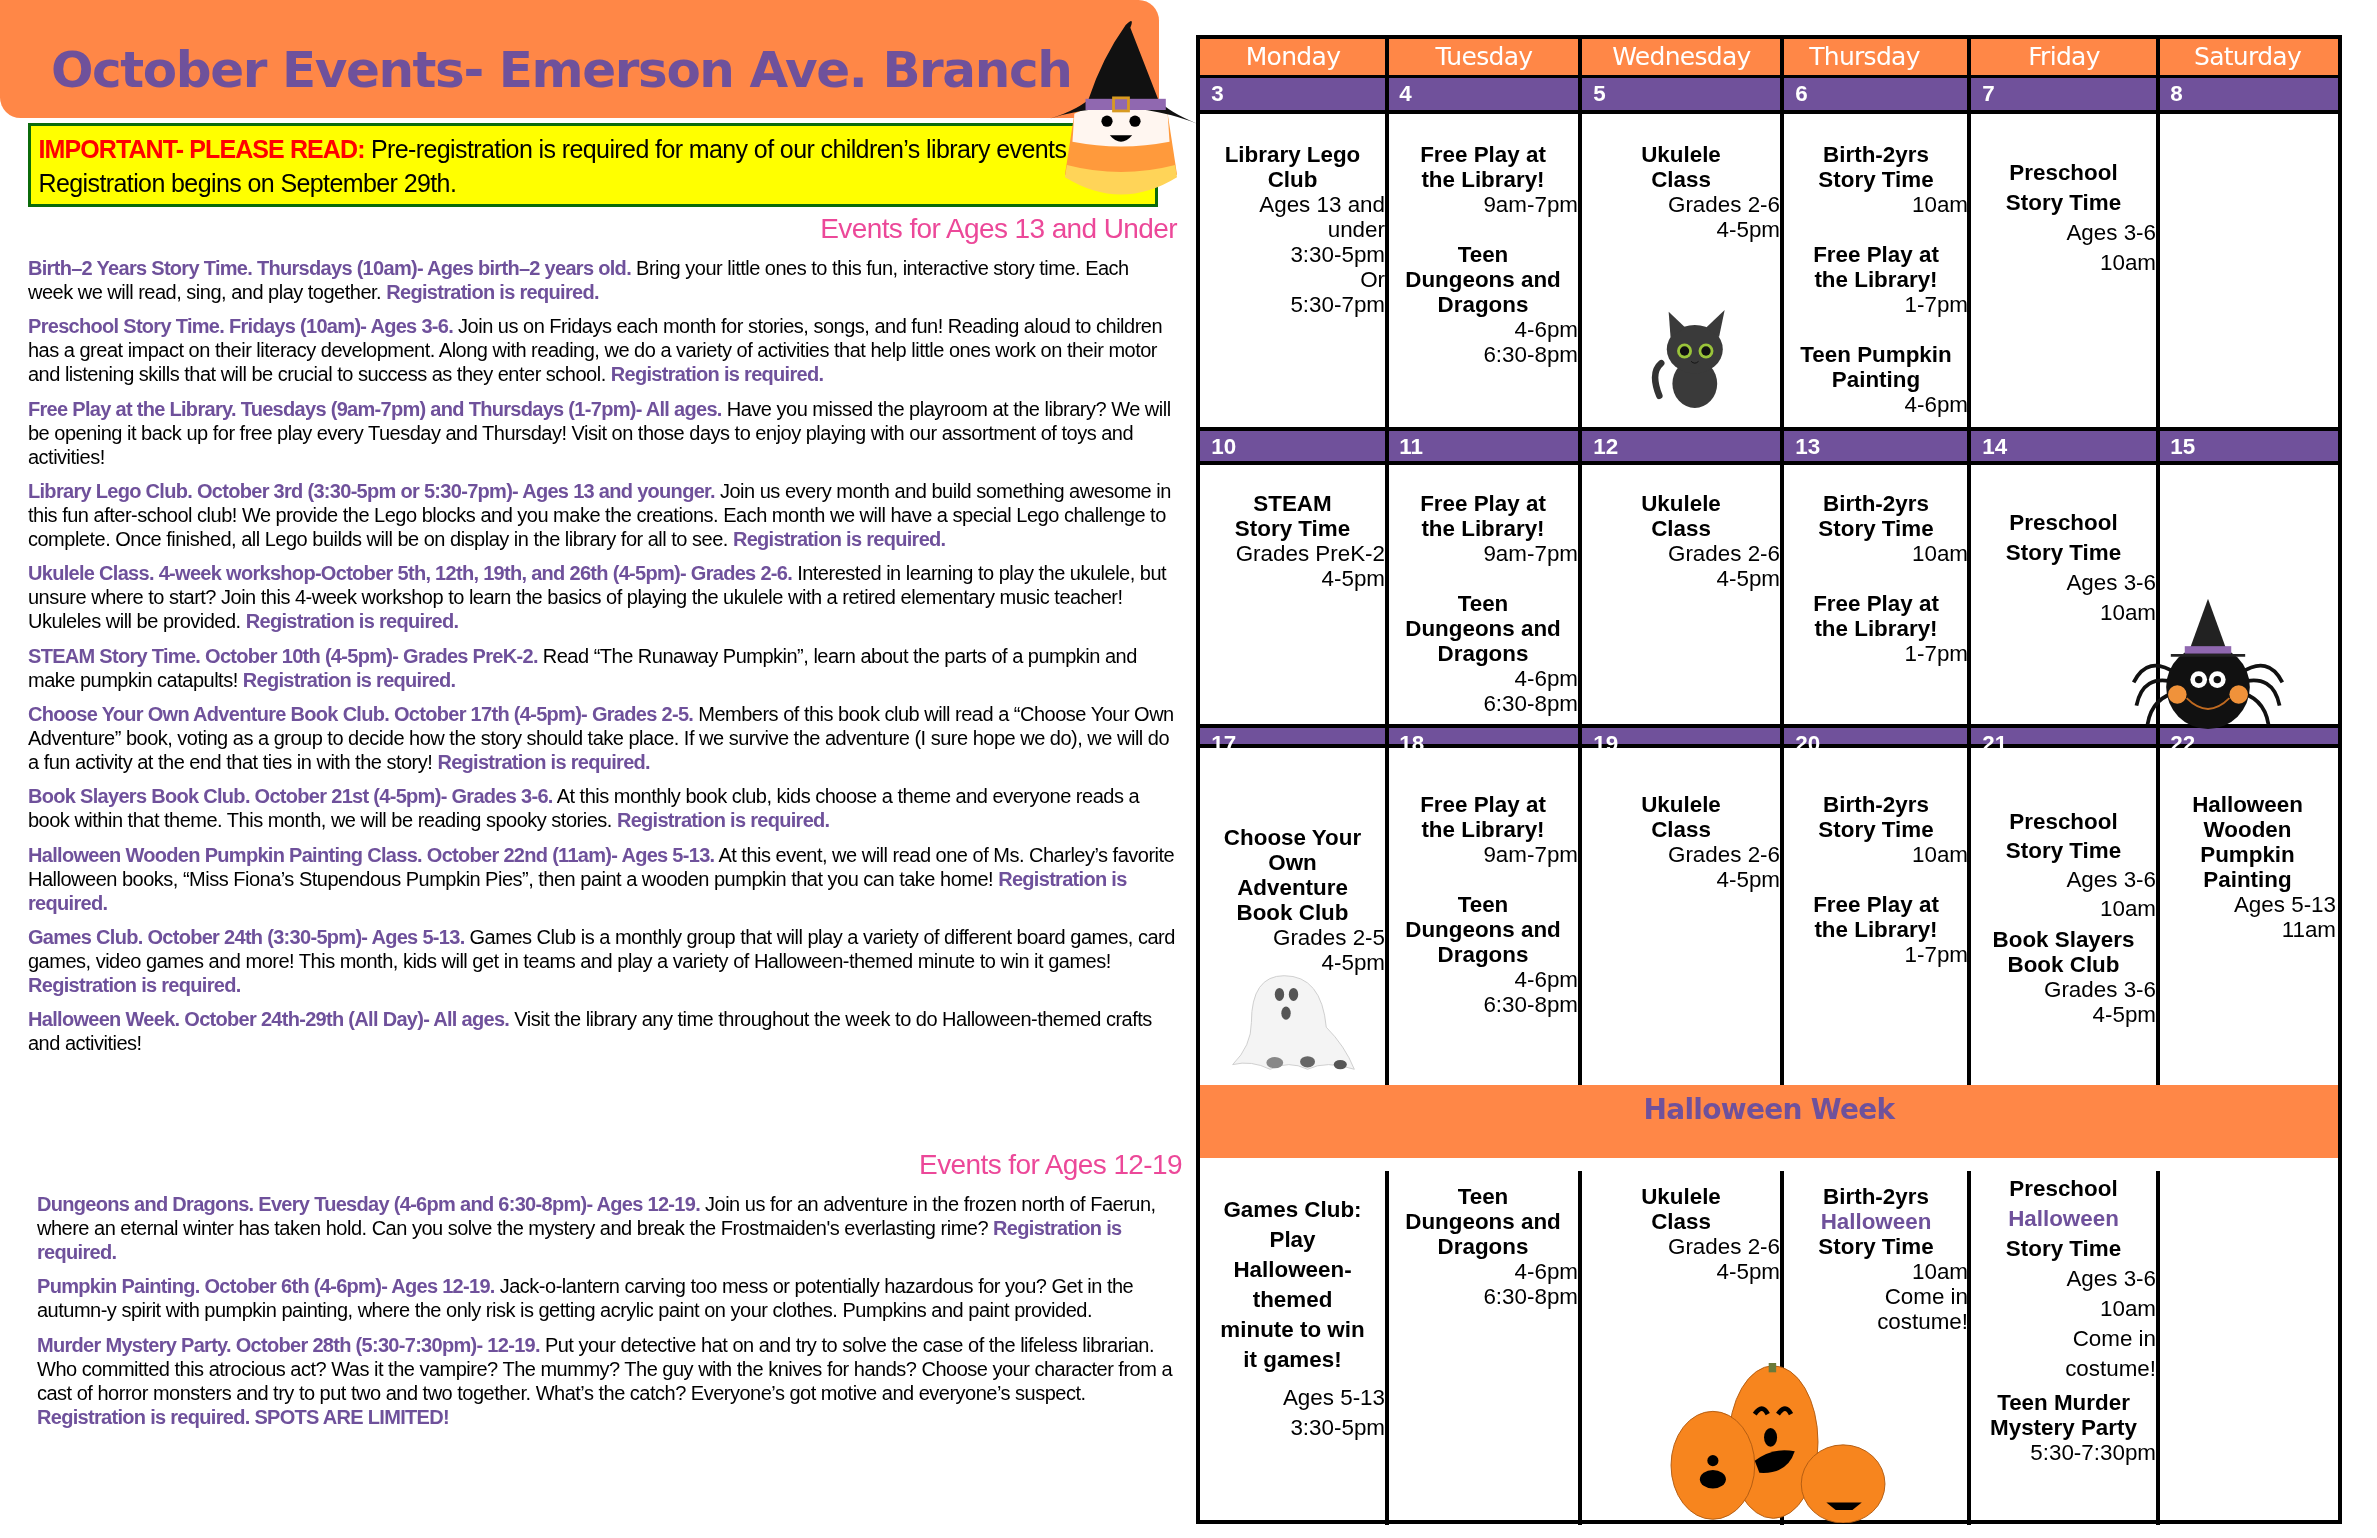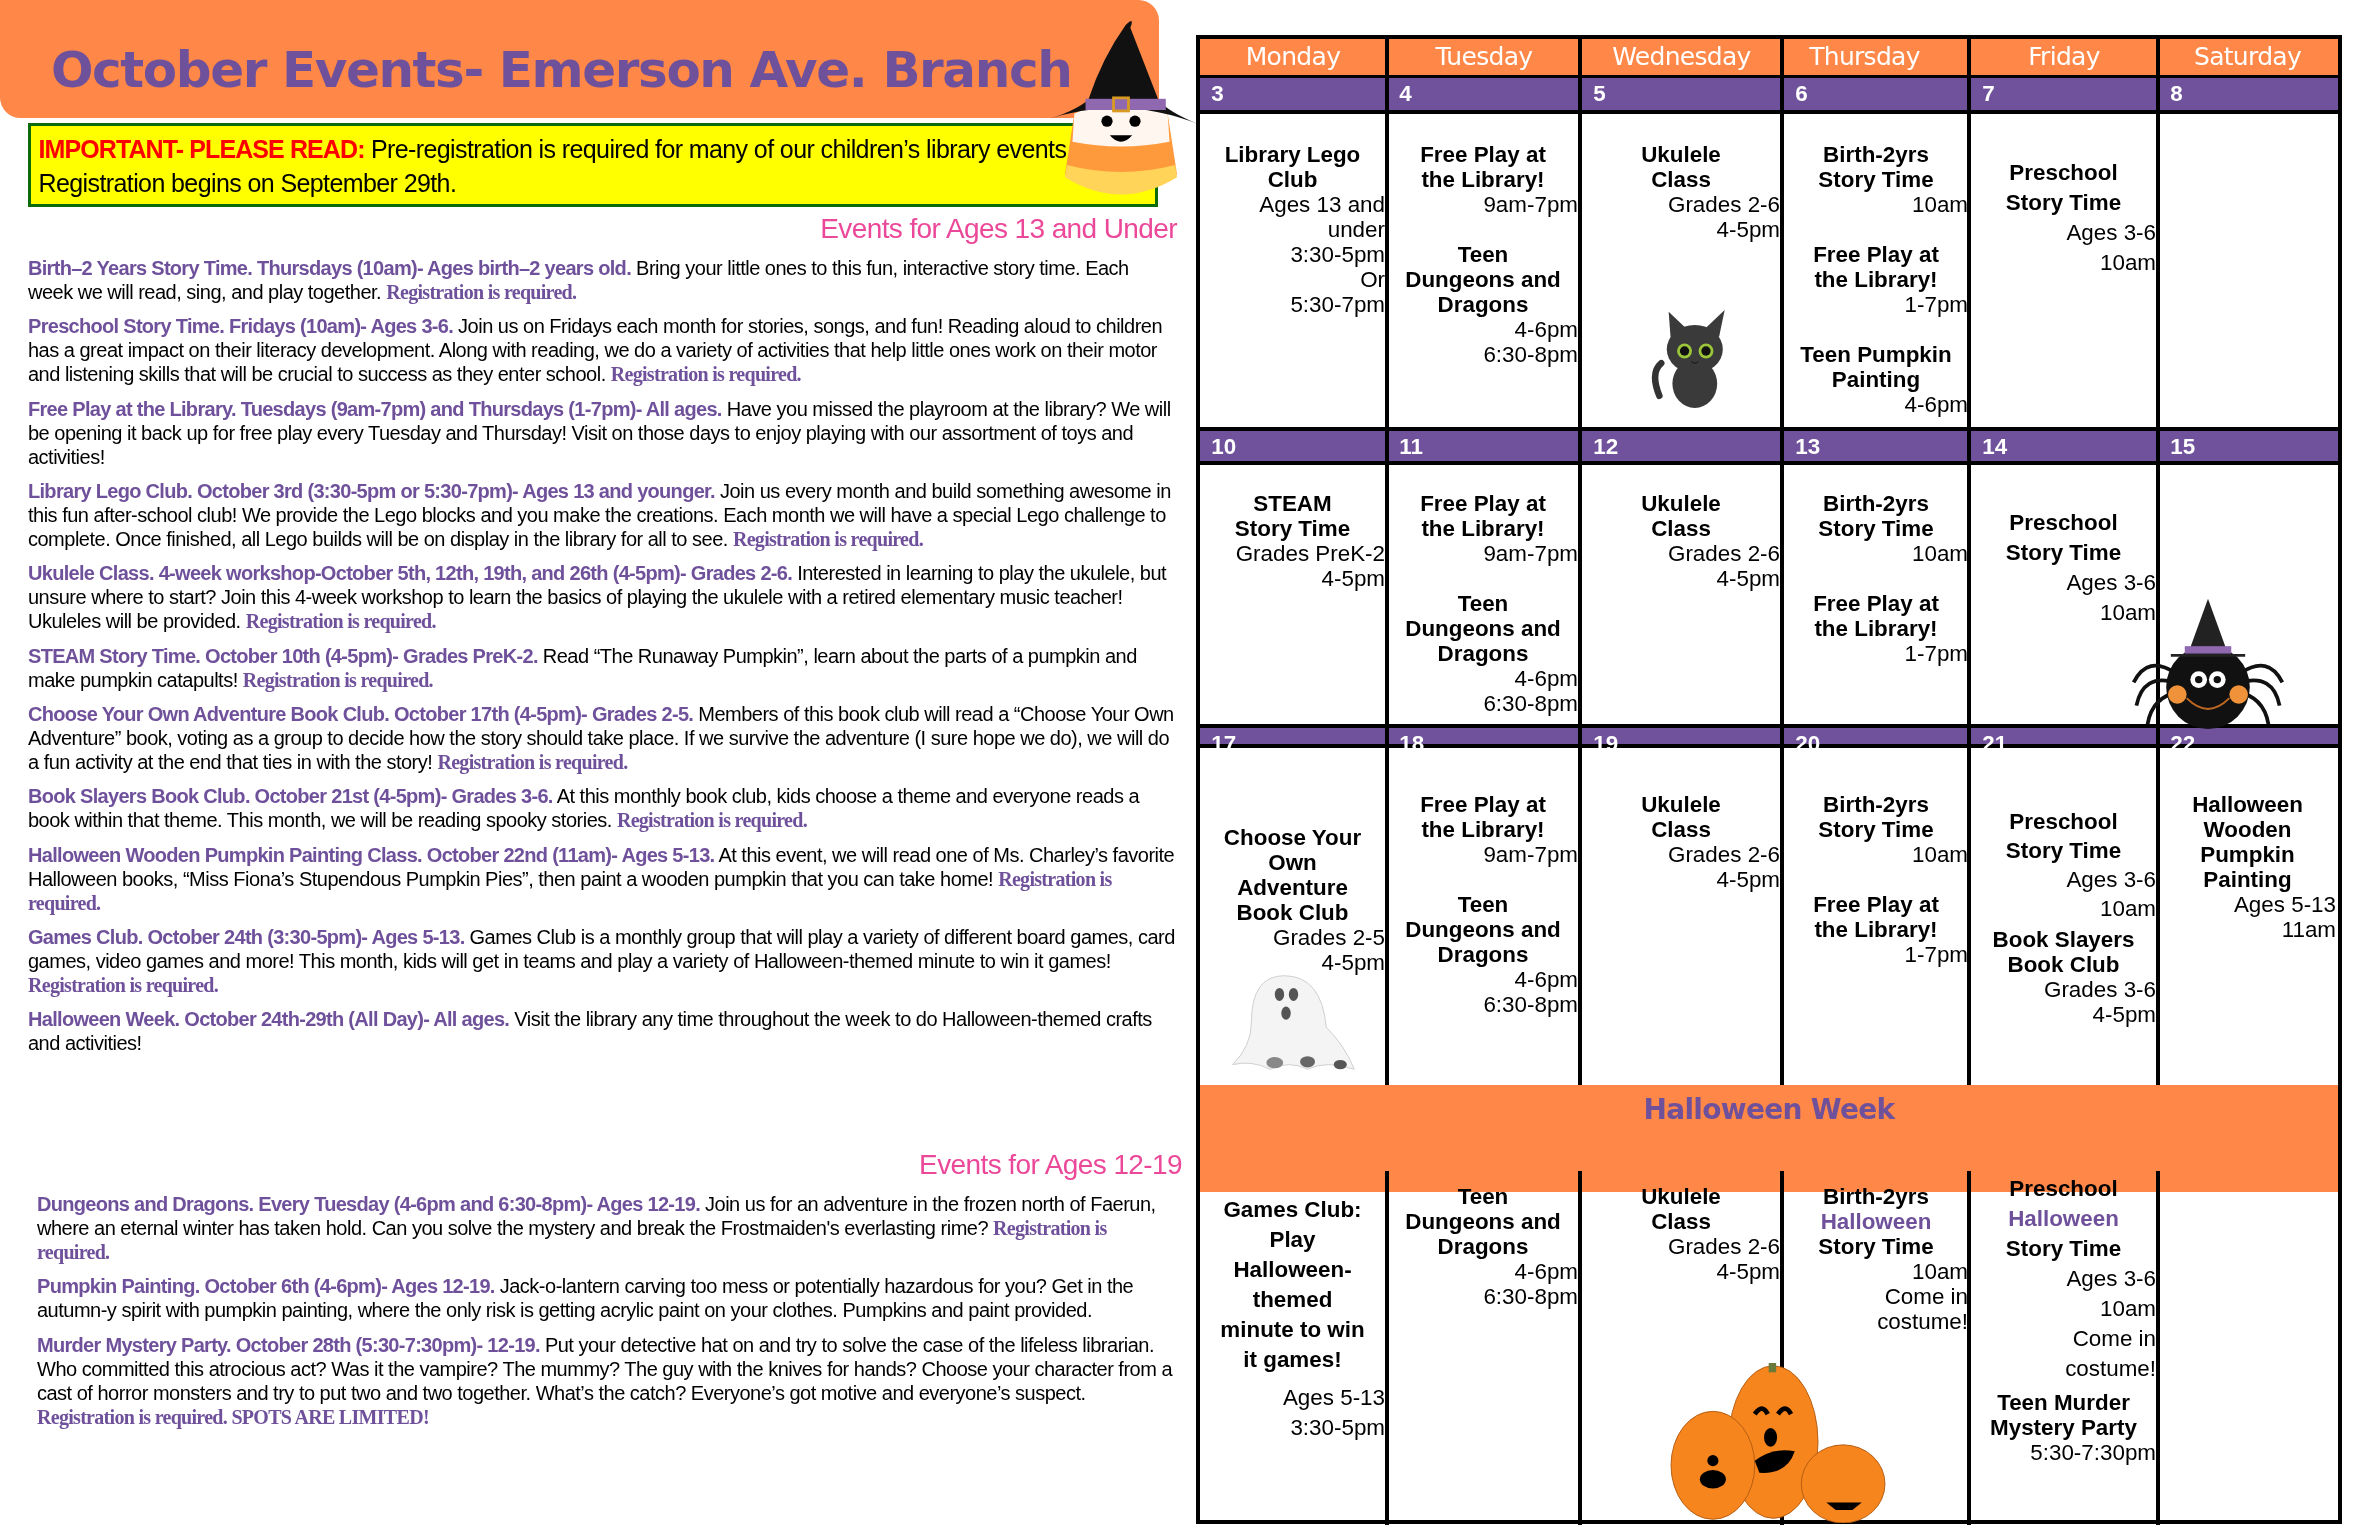--- a/index.html
+++ b/index.html
@@ -11,36 +11,36 @@
 
   .notice { position: absolute; left: 28px; top: 123px; width: 1130px; height: 84px; background: #FFFF00; border: 3.7px solid #0B6B0B; padding: 5.6px 7.5px; font-size: 25px; line-height: 34px; letter-spacing: -0.6px; }
   .notice .imp { color: #FF0000; font-weight: bold; letter-spacing: -0.9px; }
 
   .candy { position: absolute; left: 1037px; top: 11.2px; width: 168px; height: 198px; }
 
   .left-col { position: absolute; left: 28px; top: 213px; width: 1149px; }
   .sec-head { text-align: right; color: #ec4899; font-size: 28px; font-weight: normal; letter-spacing: -0.6px; margin-bottom: 11.2px; }
   .evt { font-size: 20px; line-height: 24px; letter-spacing: -0.5px; margin-bottom: 10.3px; }
   .evt .h { color: #6F519B; font-weight: bold; letter-spacing: -0.7px; }
-  .evt .r { color: #6F519B; font-weight: bold; letter-spacing: -0.7px; font-family: Liberation Serif, serif; }
+  .evt .r { color: #6F519B; font-weight: bold; letter-spacing: -0.7px; }
   .teen { position: absolute; left: 37px; top: 1149px; width: 1145px; }
 
   
   .cal { position: absolute; left: 1196px; top: 35px; width: 1146px; height: 1489px; border: 4.7px solid #000; border-top-width: 4.7px; background: #fff; }
   .hdr-row { position: absolute; left: 0; top: 0; width: 100%; height: 39px; background: #FF8747; border-bottom: 3.7px solid #000; }
   .hdr-cell { position: absolute; top: 0; height: 35px; color: #fff; font-family: "DejaVu Sans", sans-serif; font-weight: normal; font-size: 25px; text-align: center; line-height: 35px; letter-spacing: -0.7px; }
   .date-row { position: absolute; left: 0; width: 100%; background: #70519B; border-bottom: 4.7px solid #000; }
   .date-cell { position: absolute; top: 0; color: #fff; font-weight: bold; font-size: 22.4px; padding-left: 11.2px; line-height: 32px; }
   .vline { position: absolute; width: 3.7px; background: #000; }
   .day { position: absolute; text-align: center; font-size: 22.4px; line-height: 25px; }
   .day .b { font-weight: bold; display: block; }
   .day .n { display: block; text-align: right; }
   .day .p { color: #6F519B; font-weight: bold; display: block; }
   .day .gap { display: block; height: 25px; }
-  .hw { position: absolute; left: 0; width: 100%; top: 1046px; height: 107px; background: #FF8747; text-align: center; color: #6F519B; font-family: "DejaVu Sans", sans-serif; font-weight: bold; }
+  .hw { position: absolute; left: 0; width: 100%; top: 1046px; height: 73px; background: #FF8747; text-align: center; color: #6F519B; font-family: "DejaVu Sans", sans-serif; font-weight: bold; }
   .hw .t1 { font-size: 28px; padding-top: 7.5px; letter-spacing: -0.7px; }
   .hw .t2 { font-size: 21px; padding-top: 9.3px; letter-spacing: -0.8px; font-style: italic; }
   .art { position: absolute; }
 </style>
 </head>
 <body>
 
 <div class="banner">
   <div class="title">October Events- Emerson Ave. Branch</div>
 </div>

